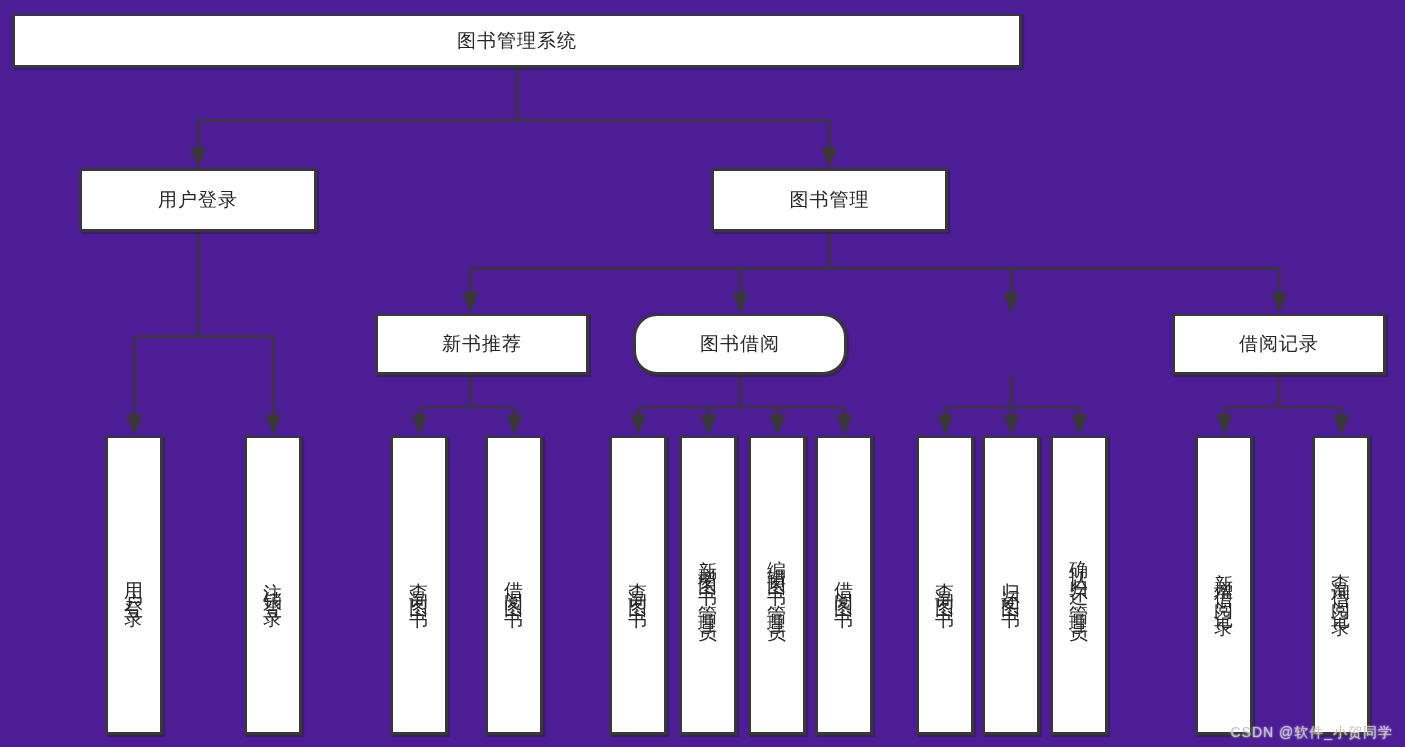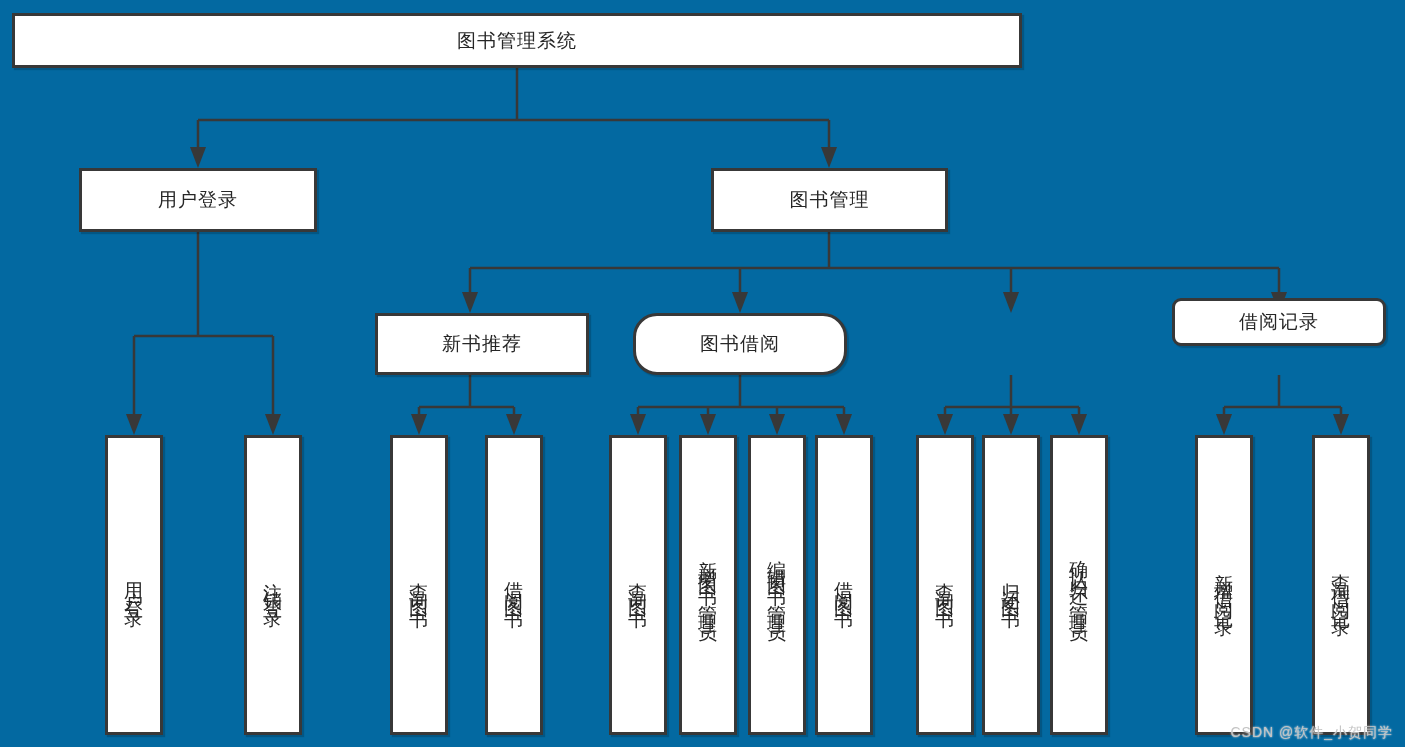--- a/index.html
+++ b/index.html
@@ -3,21 +3,21 @@
 <meta charset="utf-8">
 <style>
   * { margin: 0; padding: 0; box-sizing: border-box; }
   html, body { background: #ffffff; }
   body { font-family: "Liberation Sans", "DejaVu Sans", sans-serif; }
 
   .canvas {
     position: relative;
     width: 1405px;
     height: 747px;
-    background: #0369a1;
+    background: #4c1d95;
     overflow: hidden;
   }
 
   .connectors {
     position: absolute;
     left: 0; top: 0;
     width: 1405px; height: 747px;
   }
 
   .hnode, .vnode {
@@ -47,21 +47,21 @@
   }
 
   
   .n-root   { left: 12px;   top: 13px;  width: 1010px; height: 55px; }
   .n-login  { left: 79px;   top: 168px; width: 238px;  height: 64px; }
   .n-mgmt   { left: 711px;  top: 168px; width: 237px;  height: 64px; }
 
   .n-nbr    { left: 363px;  top: 313px; width: 214px;  height: 62px; margin-left: 12px; }
   .n-bb     { left: 633px;  top: 313px; width: 214px;  height: 62px; border-radius: 24px; }
   .n-cb     { left: 904px;  top: 313px; width: 214px;  height: 62px; }
-  .n-br     { left: 1172px; top: 298px; width: 214px;  height: 48px; border-radius: 9px; }
+  .n-br     { left: 1172px; top: 313px; width: 214px;  height: 62px; }
 
   .vnode { top: 435px; width: 58px; height: 300px; }
   .l-1  { left: 105px; }
   .l-2  { left: 244px; }
   .l-3  { left: 390px; }
   .l-4  { left: 485px; }
   .l-5  { left: 609px; }
   .l-6  { left: 679px; }
   .l-7  { left: 748px; }
   .l-8  { left: 815px; }

